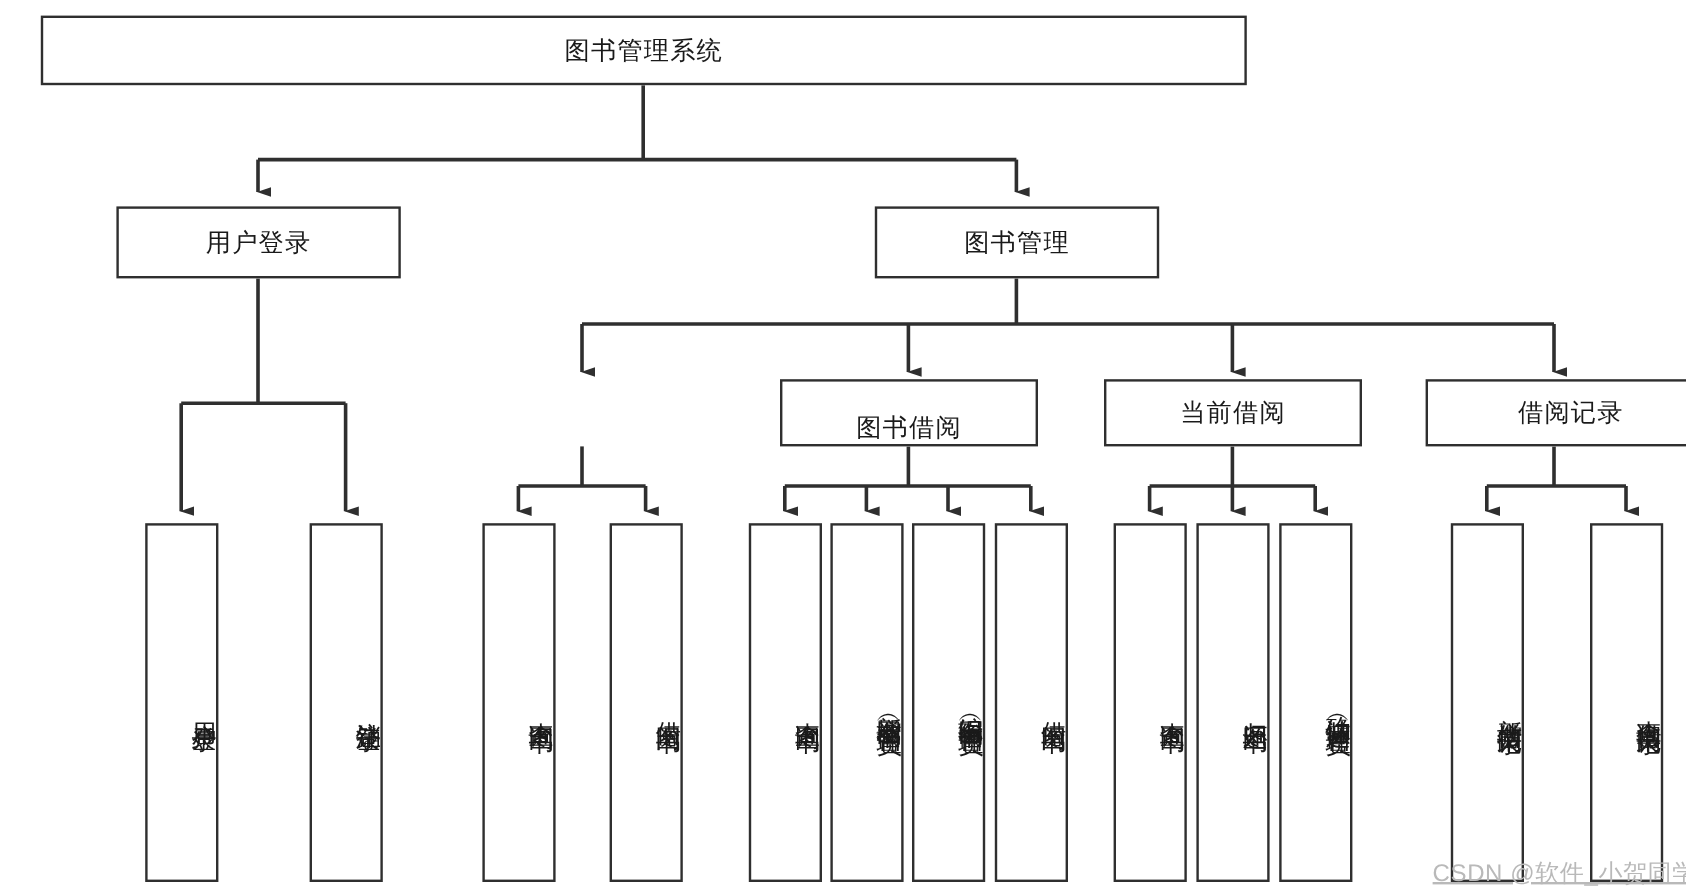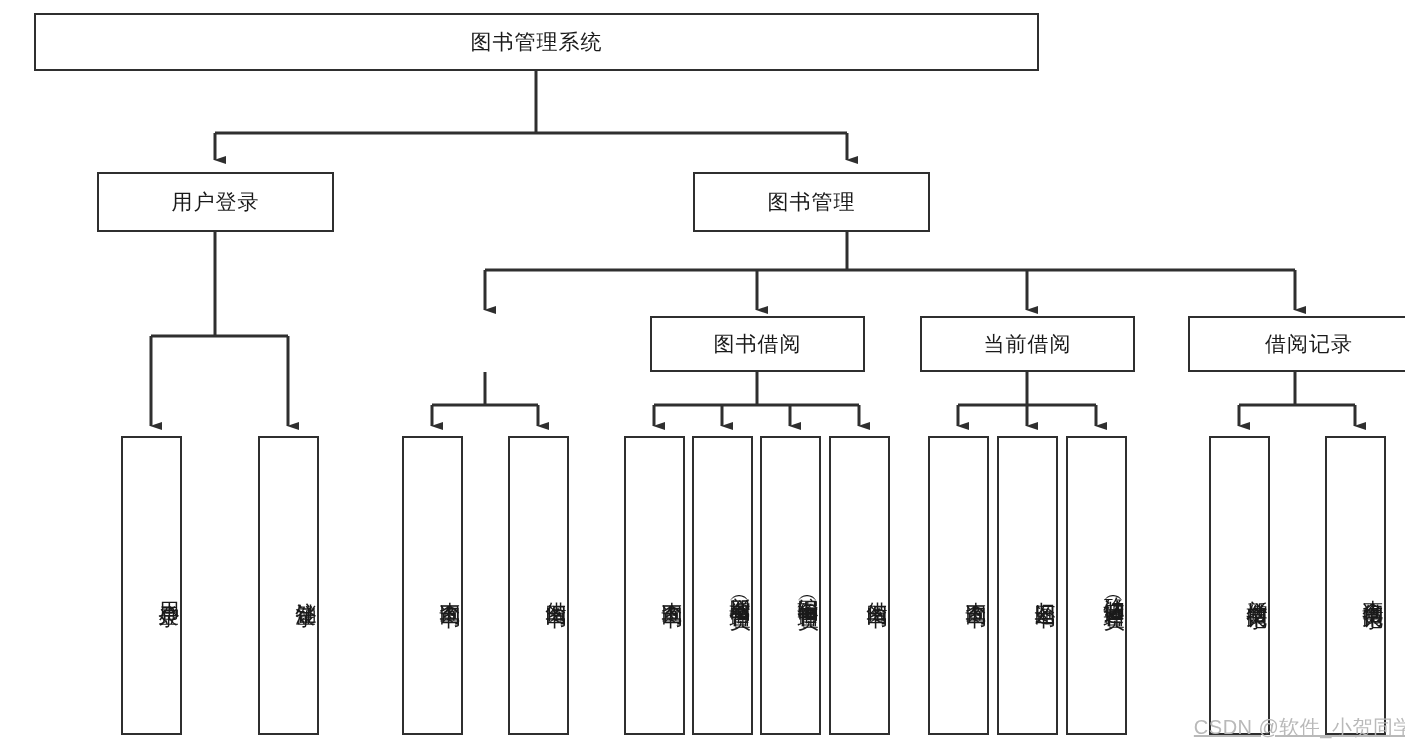--- a/index.html
+++ b/index.html
@@ -123,26 +123,26 @@
   </svg>
 
   <div class="node-box horizontal" style="left:17px; top:13px; width:1005px; height:58px;">
     <span class="node-label">图书管理系统</span>
   </div>
 
   <div class="node-box horizontal" style="left:80px; top:172px; width:237px; height:60px;">
     <span class="node-label">用户登录</span>
   </div>
 
-  <div class="node-box horizontal" style="left:676px; top:172px; width:237px; height:60px;">
+  <div class="node-box horizontal" style="left:712px; top:172px; width:237px; height:60px;">
     <span class="node-label">图书管理</span>
   </div>
 
 
-  <div class="node-box horizontal" style="left:633px; top:316px; width:215px; height:56px;">
+  <div class="node-box horizontal" style="left:633px; top:316px; width:215px; height:56px;align-items:flex-end;">
     <span class="node-label">图书借阅</span>
   </div>
 
   <div class="node-box horizontal" style="left:903px; top:316px; width:215px; height:56px;">
     <span class="node-label">当前借阅</span>
   </div>
 
   <div class="node-box horizontal" style="left:1171px; top:316px; width:242px; height:56px;">
     <span class="node-label">借阅记录</span>
   </div>

